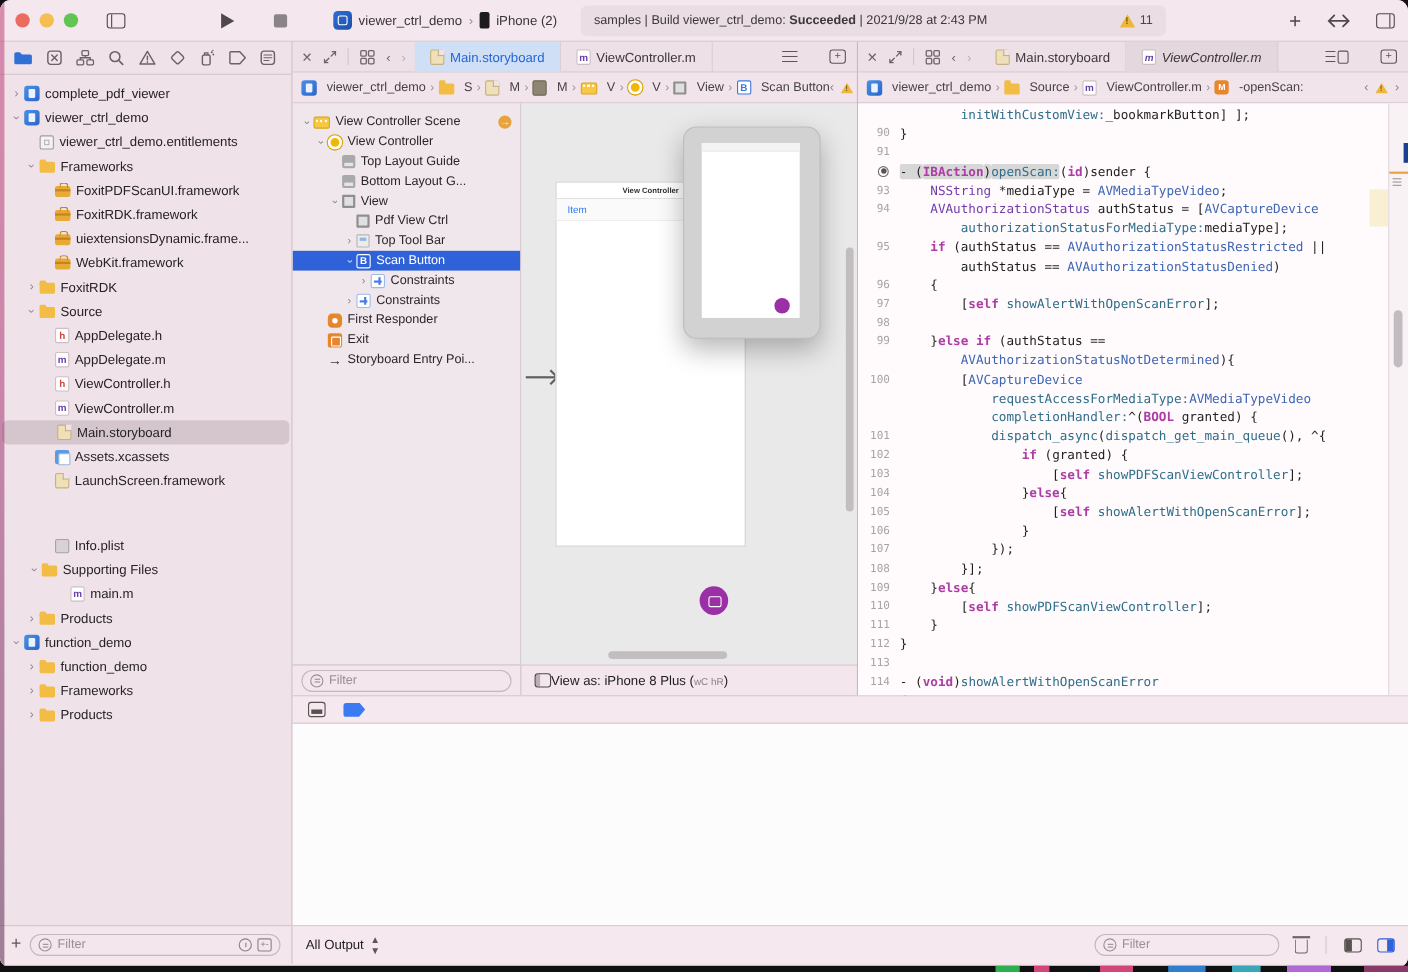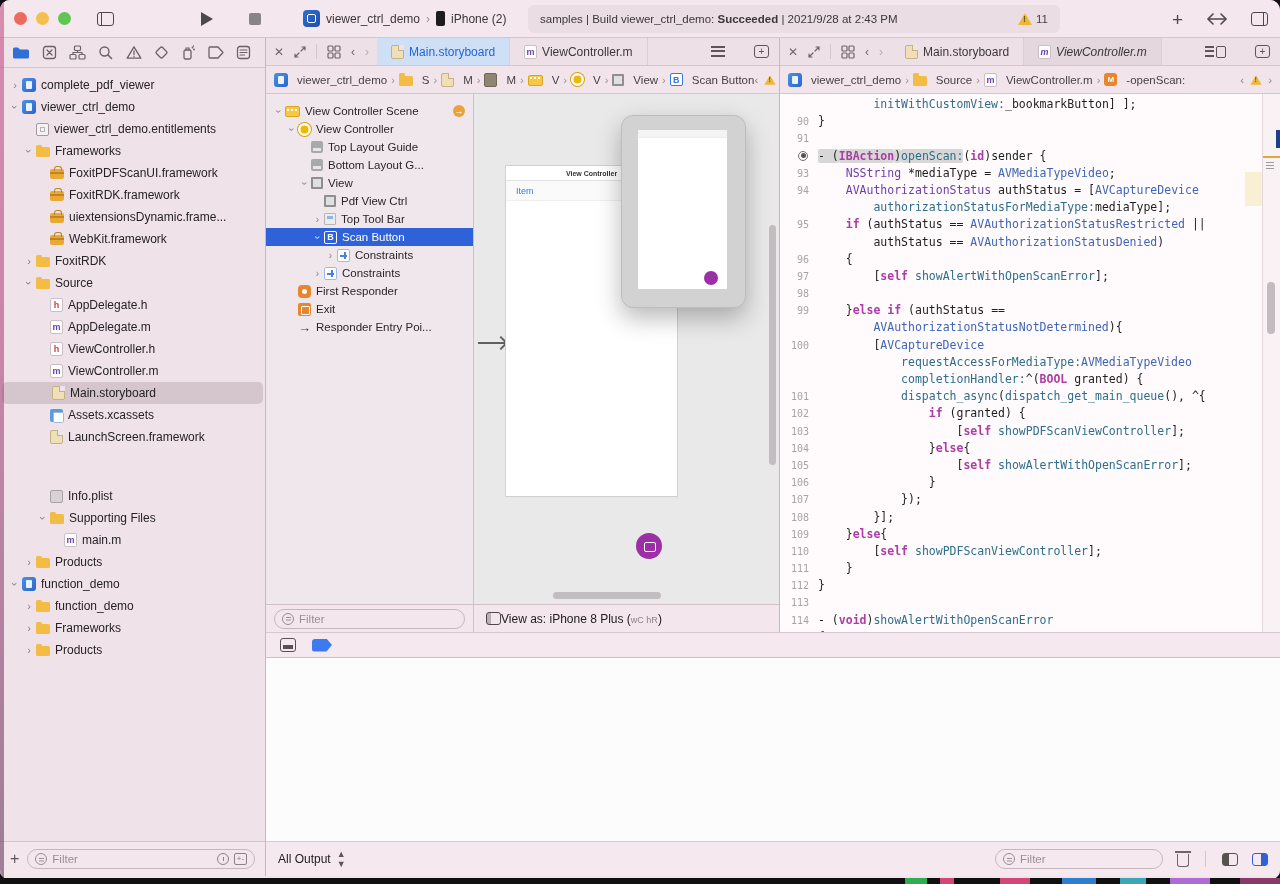--- a/index.html
+++ b/index.html
@@ -391,21 +391,21 @@
           <div class="trow" style="padding-left: 36px;">
             <span class="dis"></span>
             <span class="ticon i-sb"></span>
             <span>LaunchScreen.framework</span>
           </div>
           <div class="trow" style="padding-left: 36px; margin-top: 37px;">
             <span class="dis"></span>
             <span class="ticon i-plist"></span>
             <span>Info.plist</span>
           </div>
-          <div class="trow" style="padding-left: 36px;">
+          <div class="trow" style="padding-left: 24px;">
             <span class="dis"><span class="open">›</span></span>
             <span class="ticon i-folder"></span>
             <span>Supporting Files</span>
           </div>
           <div class="trow" style="padding-left: 50px;">
             <span class="dis"></span>
             <span class="ticon i-file m">m</span>
             <span>main.m</span>
           </div>
           <div class="trow" style="padding-left: 22px;">
@@ -594,21 +594,21 @@
                   <span>First Responder</span>
                 </div>
                 <div class="orow" style="padding-left: 19px;">
                   <span class="dis"></span>
                   <span class="ticon i-exit"></span>
                   <span>Exit</span>
                 </div>
                 <div class="orow" style="padding-left: 19px;">
                   <span class="dis"></span>
                   <span class="ticon i-entry">→</span>
-                  <span>Responder Entry Poi...</span>
+                  <span>Storyboard Entry Poi...</span>
                 </div>
               </div>
             <div id="canvas">
               <div id="entry-arrow"></div>
               <div id="vc-frame">
                 <div id="vc-header">
                     <span>View Controller</span>
                   </div>
                 <div id="vc-itemrow">
                   <span id="vc-item">Item</span>

